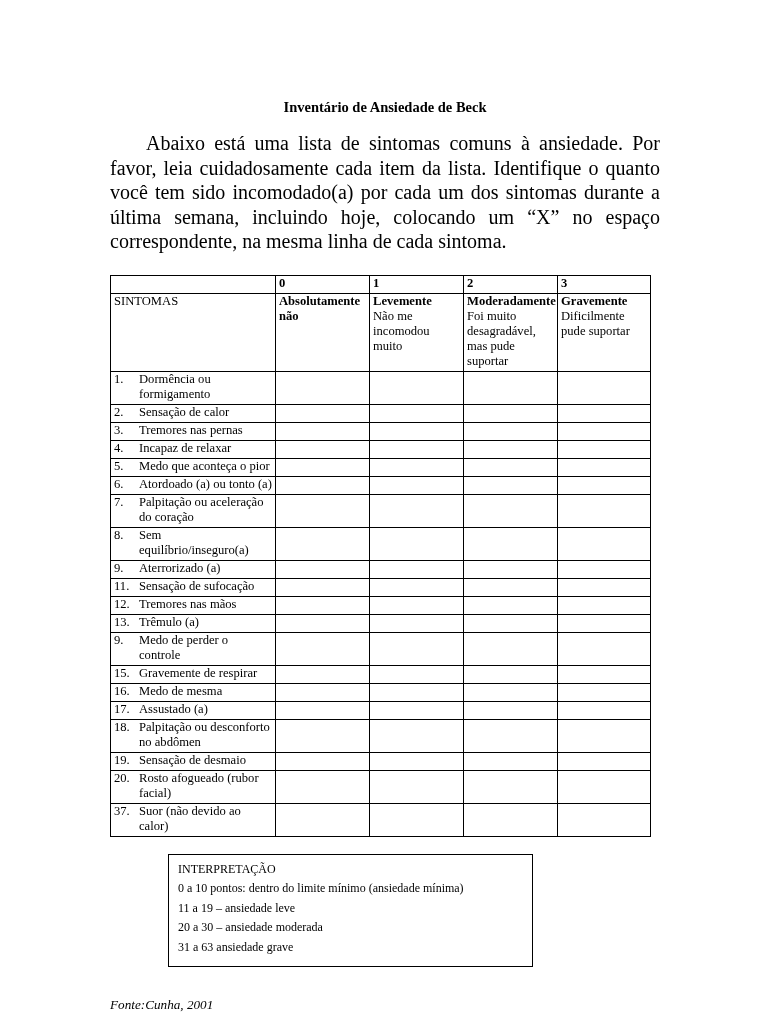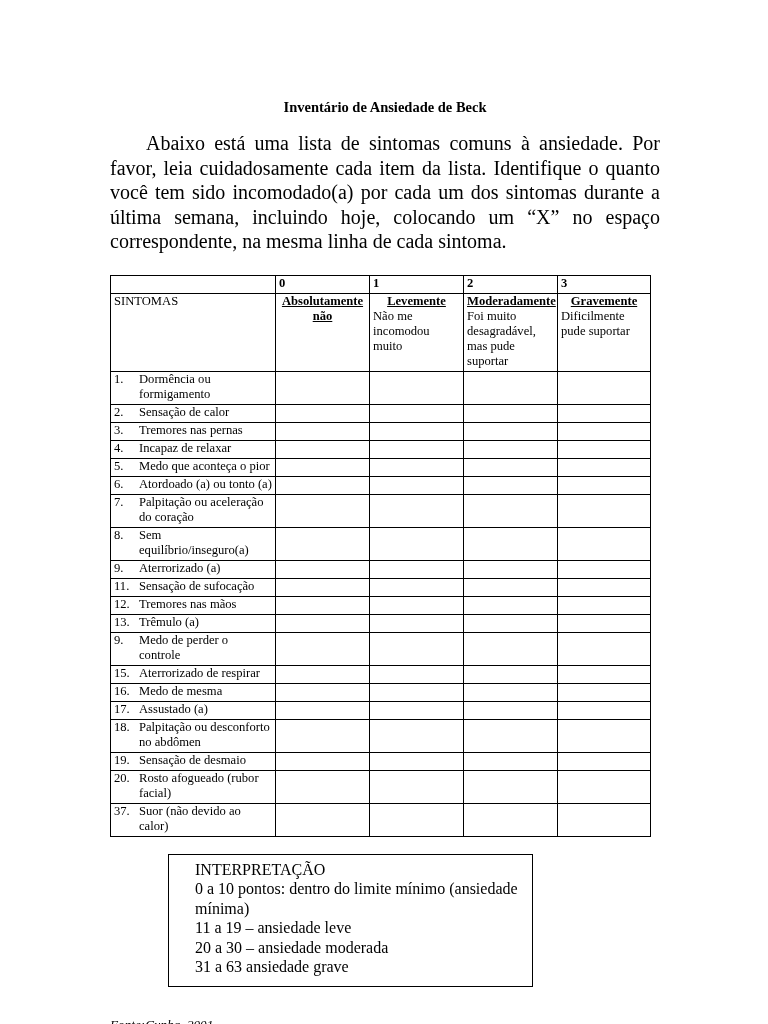--- a/index.html
+++ b/index.html
@@ -42,34 +42,32 @@
     vertical-align: top;
     padding: 0.5px 3px 1.5px 3px;
     font-size: 12.6px;
     line-height: 15px;
     overflow: hidden;
   }
   td.score-cell { font-weight: bold; }
   td.rating-cell {}
   .rating-title {
     font-weight: bold;
-    text-decoration: underline;
-    text-align: center;
   }
   .rating-subtitle { }
   .symptom-cell .sym-row { display: flex; }
   .sym-num { flex: 0 0 25px; }
   .sym-label { flex: 1 1 auto; }
   .answer-cell { }
   .interp-box {
     margin: 17px 0 0 58px;
     width: 365px;
     border: 1px solid #000;
-    padding: 5px 10px 9px 26px;
-    font-size: 16px;
+    padding: 5px 10px 9px 9px;
+    font-size: 12px;
     line-height: 19.5px;
   }
   .source-line {
     margin-top: 30px;
     text-align: left;
     font-style: italic;
     font-size: 13.2px;
   }
 </style>
 </head>
@@ -271,21 +269,21 @@
             </td>
             <td class="answer-cell">&nbsp;</td>
             <td class="answer-cell">&nbsp;</td>
             <td class="answer-cell">&nbsp;</td>
             <td class="answer-cell">&nbsp;</td>
           </tr>
           <tr>
             <td class="symptom-cell">
               <div class="sym-row">
                 <span class="sym-num">15.</span>
-                <span class="sym-label">Aterrorizado de respirar</span>
+                <span class="sym-label">Gravemente de respirar</span>
               </div>
             </td>
             <td class="answer-cell">&nbsp;</td>
             <td class="answer-cell">&nbsp;</td>
             <td class="answer-cell">&nbsp;</td>
             <td class="answer-cell">&nbsp;</td>
           </tr>
           <tr>
             <td class="symptom-cell">
               <div class="sym-row">

